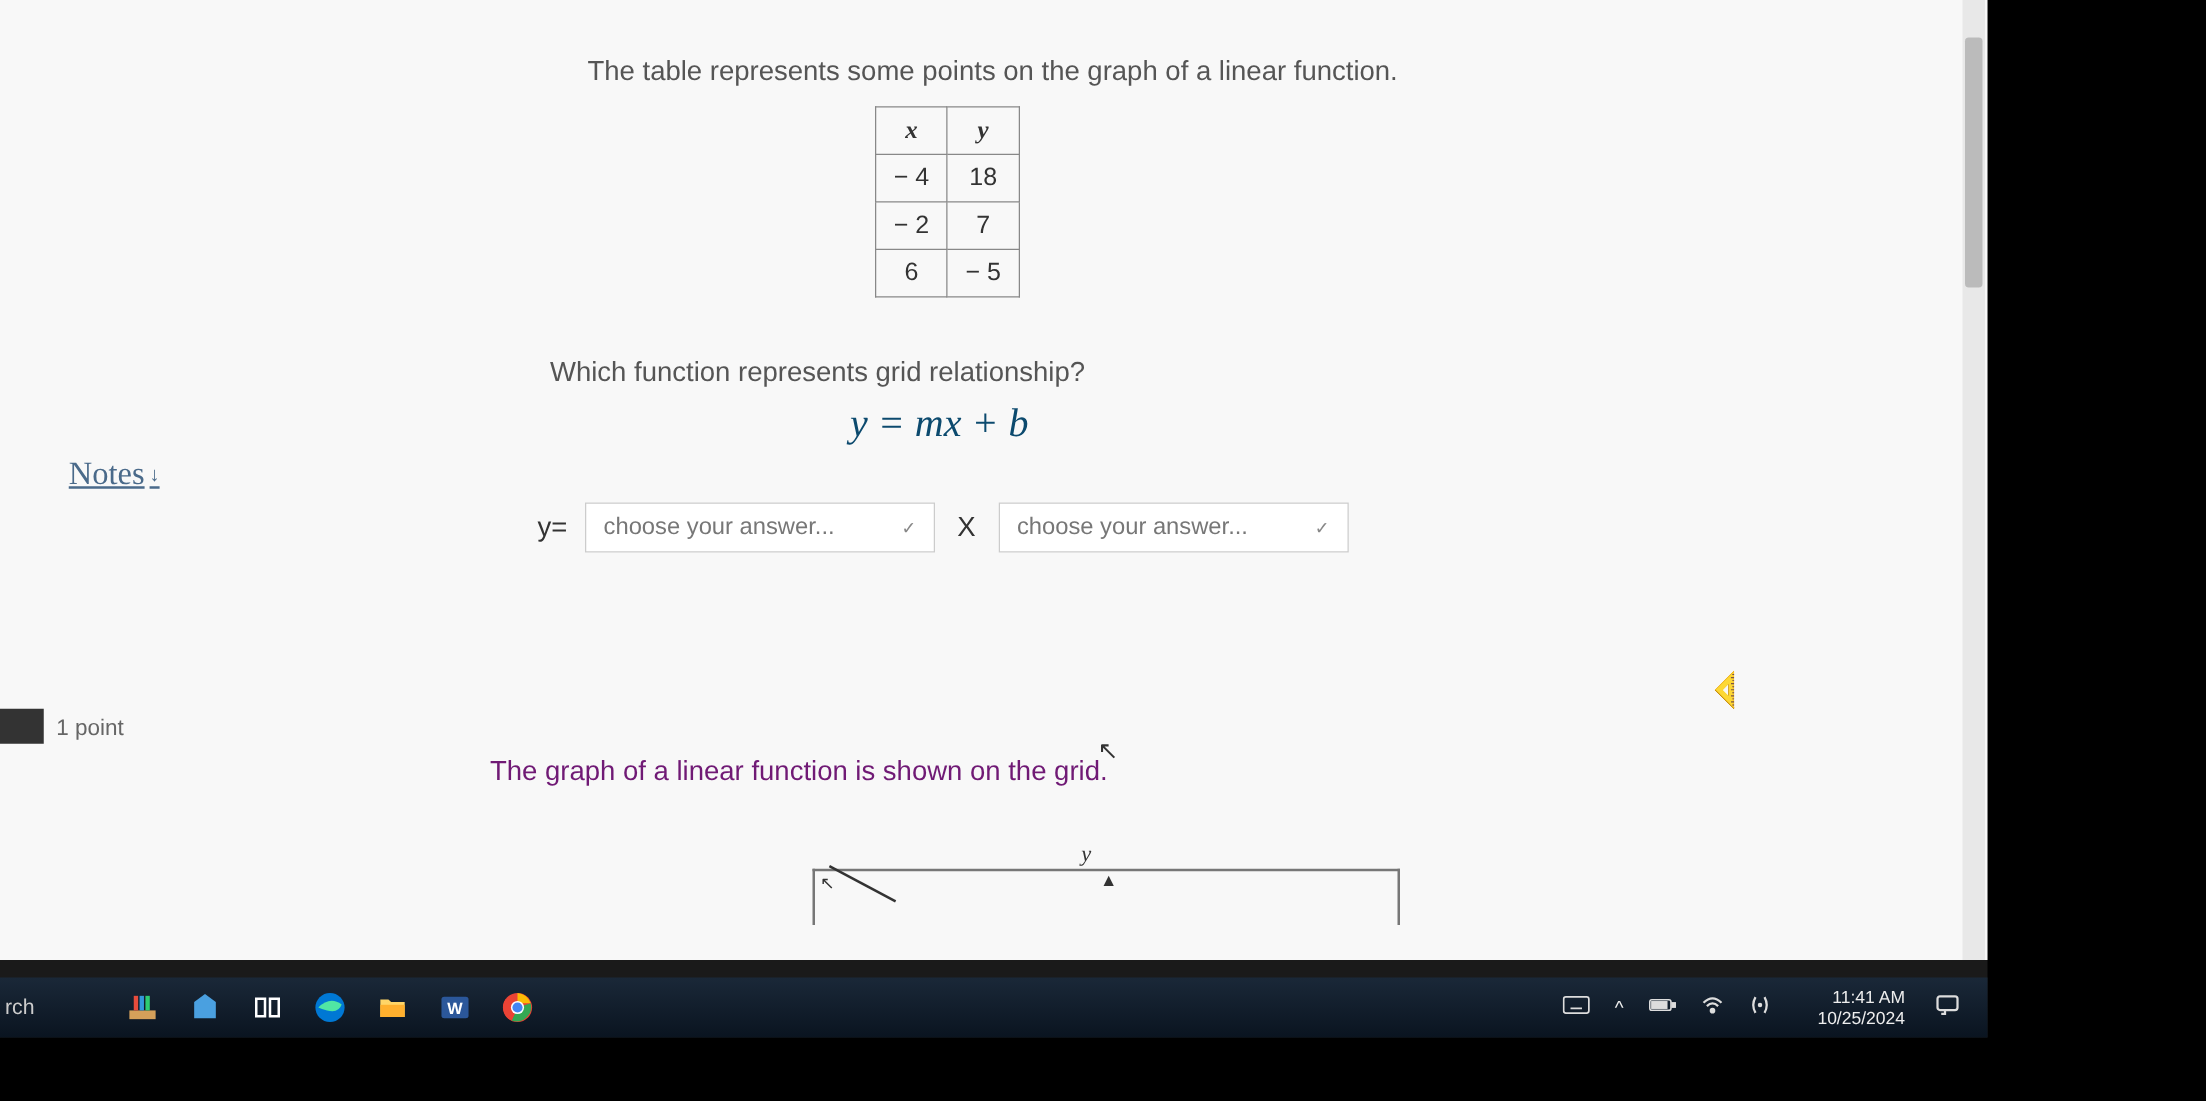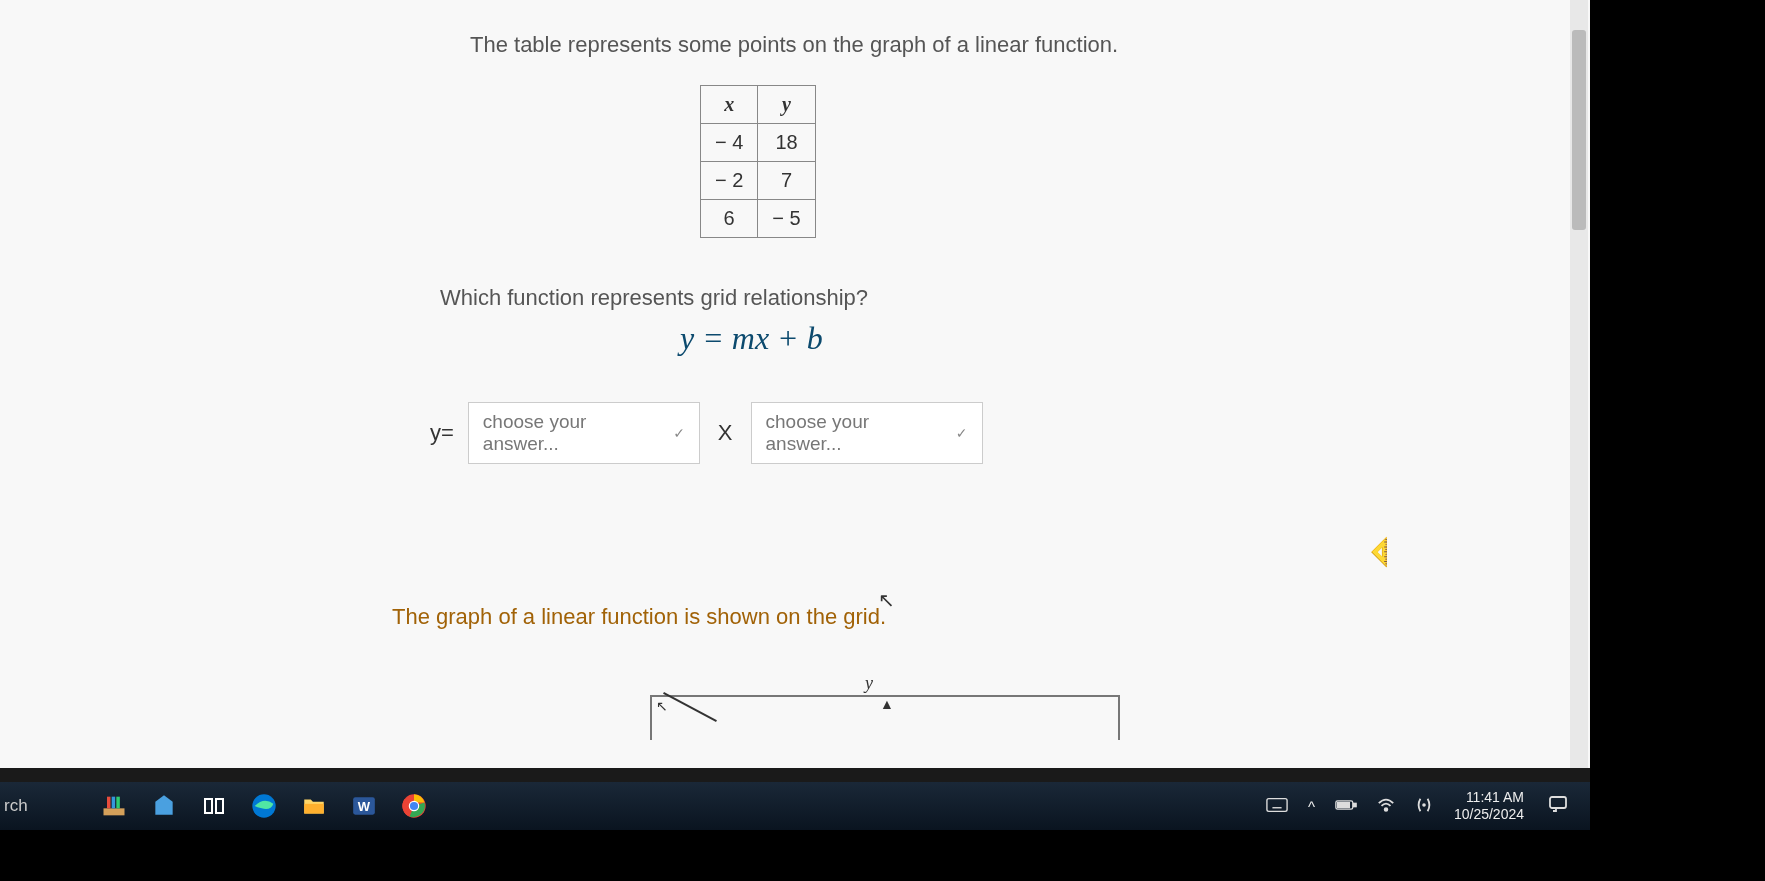--- a/index.html
+++ b/index.html
@@ -65,21 +65,21 @@
       background: #333;
     }
     .question-content {
       position: absolute;
       left: 400px;
       top: 0;
       width: 1100px;
     }
     .question-text {
       position: absolute;
-      top: 32px;
+      top: 44px;
       left: 70px;
       font-size: 22px;
       color: #555;
       font-family: Verdana, Geneva, sans-serif;
     }
     .data-table {
       position: absolute;
       top: 85px;
       left: 300px;
       border-collapse: collapse;
@@ -134,34 +134,34 @@
     }
     .dropdown {
       display: inline-flex;
       align-items: center;
       justify-content: space-between;
       border: 1px solid #ccc;
       background: #fff;
       padding: 8px 14px;
       font-size: 19px;
       color: #777;
-      width: 232px;
+      width: 280px;
       cursor: pointer;
     }
     .dropdown .chevron {
       color: #888;
       font-size: 14px;
       margin-left: 20px;
     }
     .next-question {
       position: absolute;
       top: 604px;
       left: -8px;
       font-size: 22px;
-      color: #a16207;
+      color: #701a75;
       font-family: Verdana, Geneva, sans-serif;
     }
     .graph-start {
       position: absolute;
       top: 695px;
       left: 250px;
       width: 470px;
       height: 45px;
       border-top: 2px solid #777;
       border-left: 2px solid #777;
@@ -269,20 +269,21 @@
     .tray-icon {
       padding: 0 7px;
       font-size: 15px;
       cursor: pointer;
     }
     .clock {
       text-align: right;
       line-height: 1.25;
       padding: 0 8px;
       font-size: 14px;
+      margin-left: 16px;
     }
     .notification-icon {
       padding: 0 10px;
       font-size: 18px;
     }
     
     .ruler-icon {
       position: absolute;
       top: 540px;
       right: 190px;
@@ -290,20 +291,27 @@
       font-size: 20px;
       transform: rotate(45deg);
     }
   </style>
 </head>
 <body>
 
 <div class="screen">
   <div class="content-area">
 
+    <div class="sidebar-left">
+      <a class="notes-link">
+        <span>Notes</span><span class="arrow">↓</span>
+      </a>
+      <div class="point-marker"></div>
+      <div class="point-label">1 point</div>
+    </div>
 
     <div class="question-content">
       <div class="question-text">The table represents some points on the graph of a linear function.</div>
 
       <table class="data-table">
         <tbody>
             <tr>
           <th>x</th>
           <th>y</th>
         </tr>

